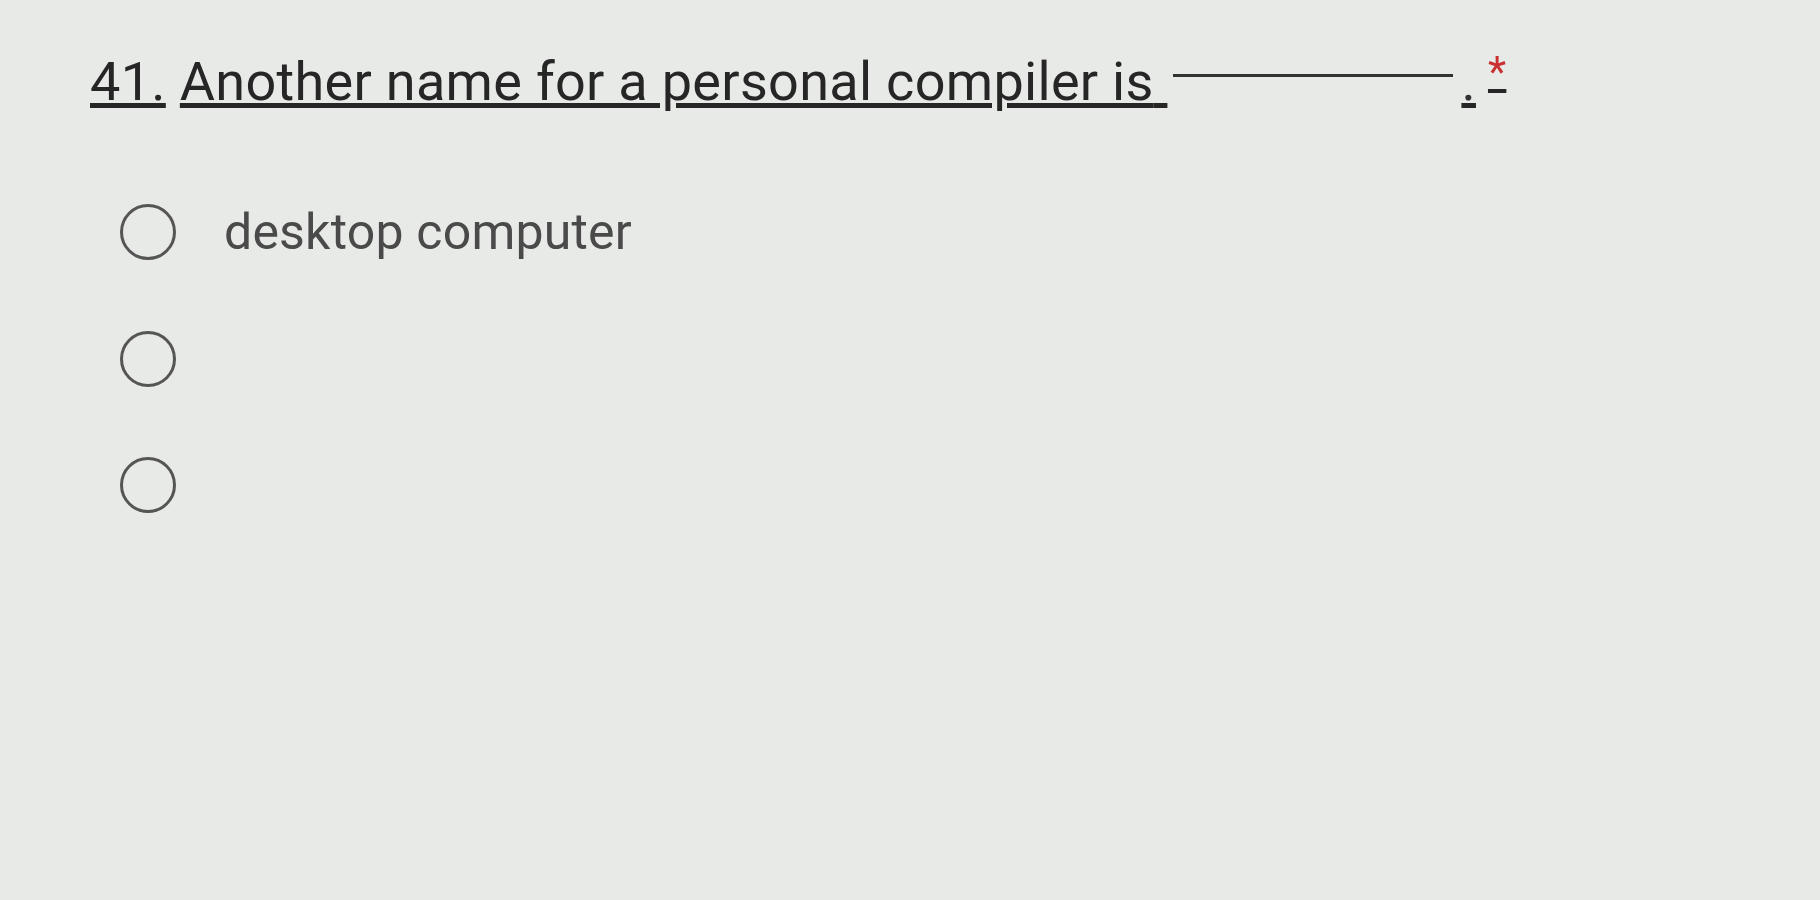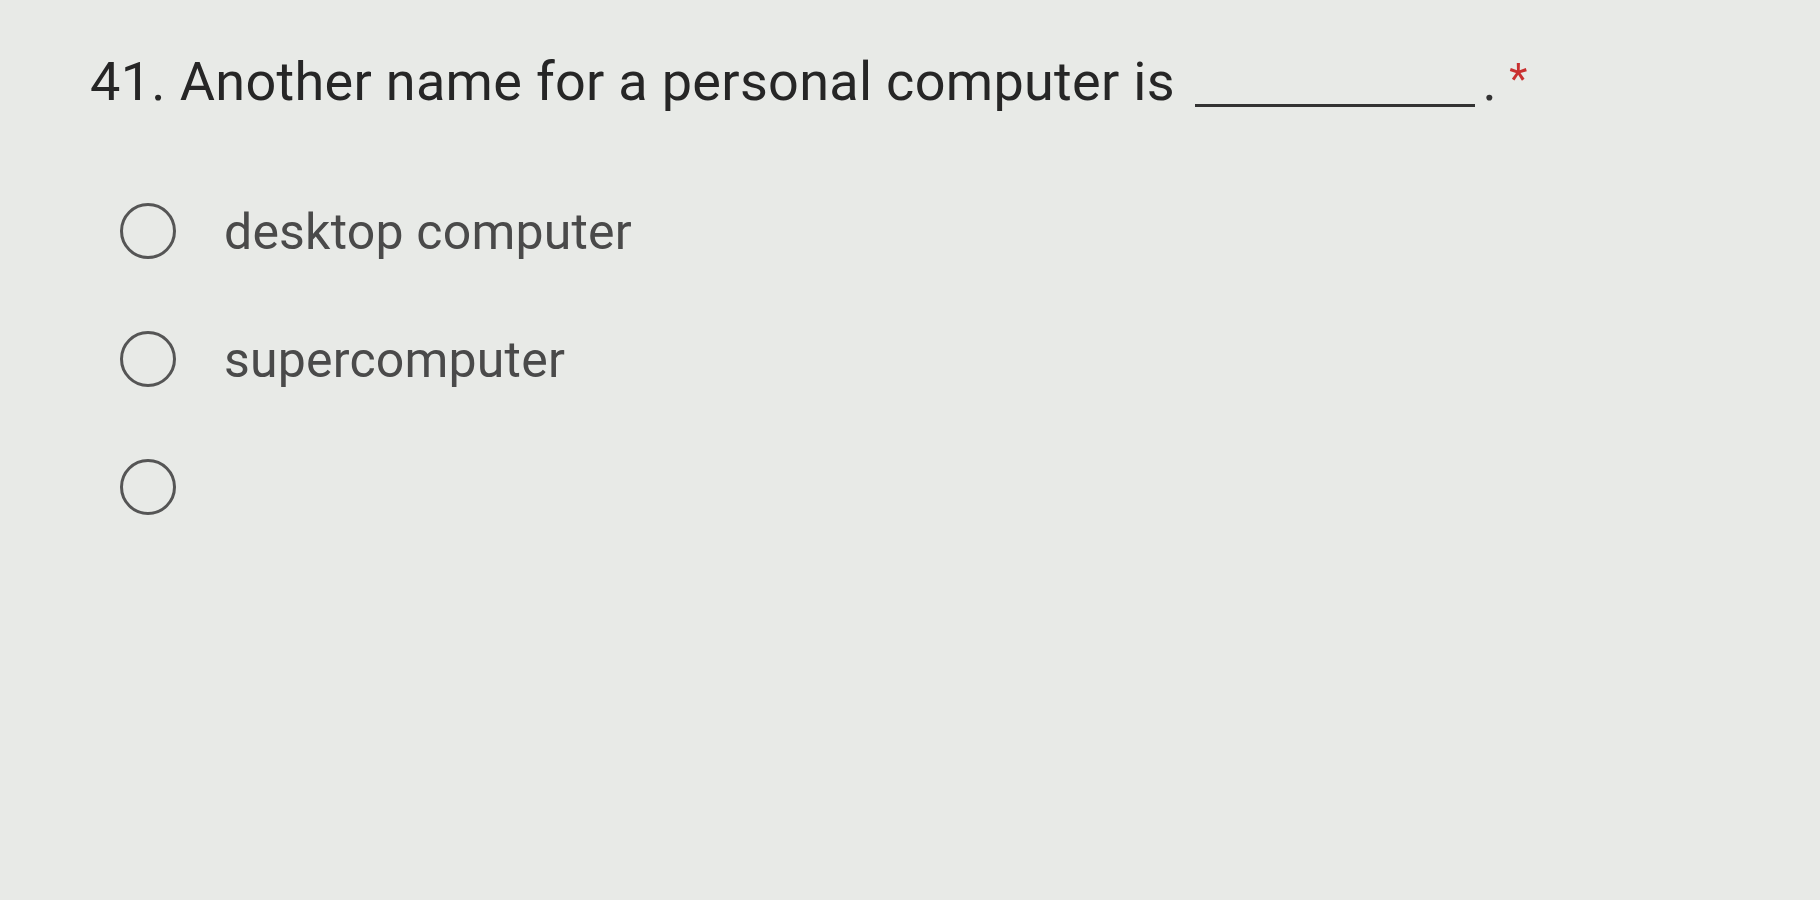--- a/index.html
+++ b/index.html
@@ -14,26 +14,27 @@
       font-family: 'Roboto', Arial, sans-serif;
       padding: 30px 80px;
       color: #2a2a2a;
       overflow: hidden;
     }
     .question-container {
       padding: 20px 10px;
     }
     .question-header {
       display: flex;
-      align-items: flex-end;
+      align-items: center;
       font-size: 54px;
       font-weight: 400;
       color: #262626;
       margin-bottom: 90px;
       letter-spacing: 0.3px;
+      text-decoration: underline;
     }
     .question-number {
       margin-right: 14px;
     }
     .question-blank {
       display: inline-block;
       width: 280px;
       border-bottom: 3px solid #333;
       margin: 0 6px;
       vertical-align: baseline;
@@ -45,21 +46,21 @@
       font-size: 42px;
       margin-left: 12px;
       position: relative;
       top: -10px;
     }
     .options {
       padding-left: 30px;
     }
     .option-row {
       display: flex;
-      align-items: flex-start;
+      align-items: center;
       margin-bottom: 70px;
     }
     .radio-circle {
       width: 56px;
       height: 56px;
       border: 3px solid #555;
       border-radius: 50%;
       margin-right: 48px;
       flex-shrink: 0;
       background: transparent;
@@ -75,33 +76,32 @@
       color: #333;
       margin-left: 2px;
     }
   </style>
 </head>
 <body>
 
 <div class="question-container">
   <div class="question-header">
     <span class="question-number">41.</span>
-    <span>Another name for a personal computer is</span>
+    <span>Another name for a personal compiler is</span>
     <span>&nbsp;</span>
     <span class="question-blank"></span>
     <span class="period">.</span>
     <span class="required-mark">*</span>
   </div>
 
   <div class="options">
     <div class="option-row">
       <span class="radio-circle"></span>
       <span class="option-label">desktop computer</span>
     </div>
     <div class="option-row">
       <span class="radio-circle"></span>
-      <span class="option-label">supercomputer</span>
     </div>
     <div class="option-row">
       <span class="radio-circle"></span>
     </div>
   </div>
 </div>
 
 </body></html>

